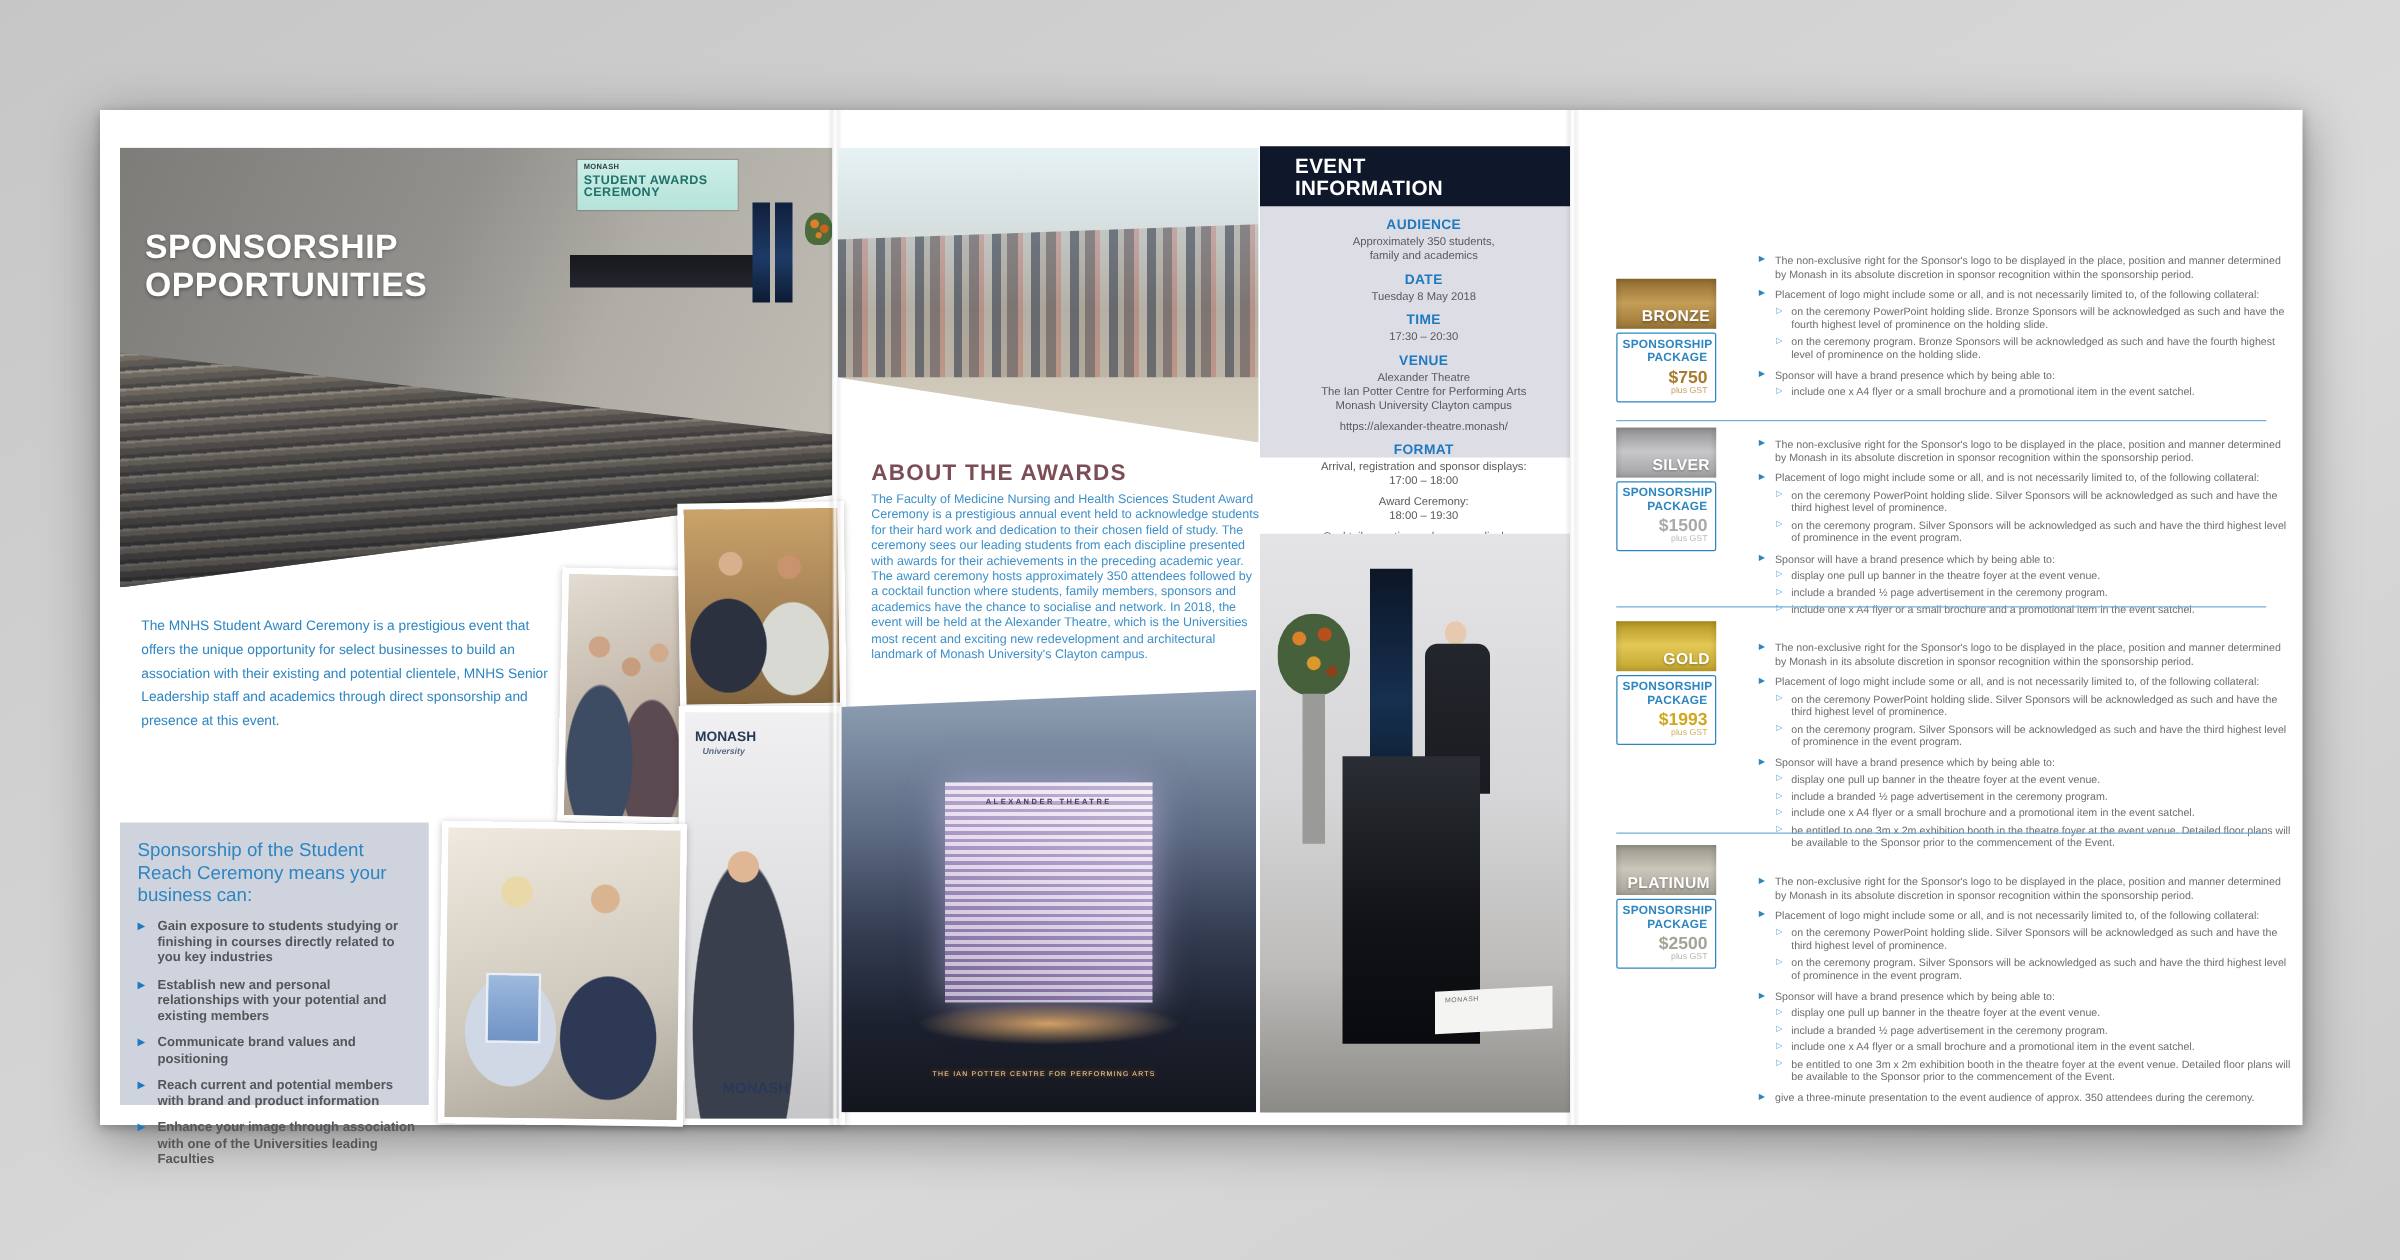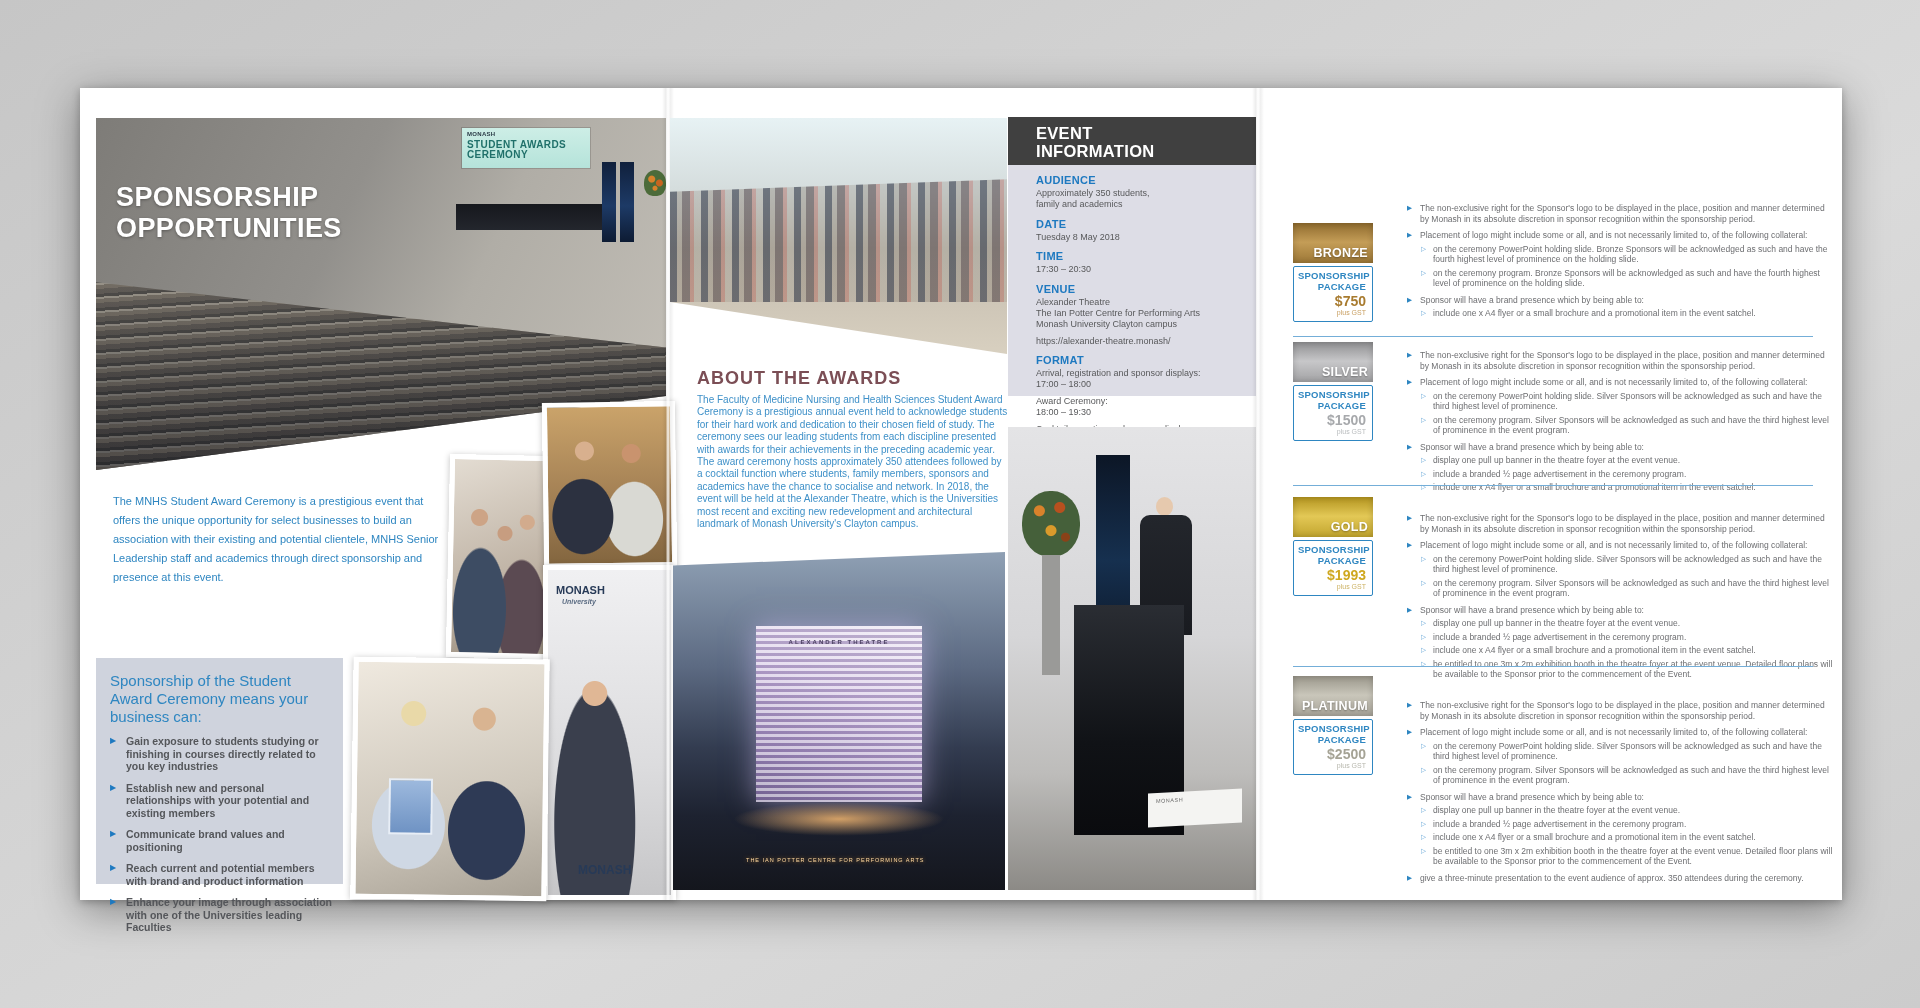--- a/index.html
+++ b/index.html
@@ -92,23 +92,23 @@
     background:linear-gradient(180deg,#8fa0b4 0%,#5c6a82 34%,#333c50 58%,#1d2230 78%,#14161d 100%);
     clip-path:polygon(0 4%,100% 0,100% 100%,0 100%);}
   .bp-cube{position:absolute;left:25%;top:22%;width:50%;height:52%;
     background:repeating-linear-gradient(180deg, rgba(255,255,255,.55) 0 3px, rgba(120,100,150,.35) 3px 6px),
                linear-gradient(200deg,#e6def0 0%,#c9b6dd 40%,#9b86b8 75%,#6f5f8e 100%);
     box-shadow:0 0 26px rgba(220,200,255,.5);}
   .bp-name{position:absolute;left:0;right:0;top:7%;text-align:center;font-size:6px;letter-spacing:2px;color:#4a3f60;font-weight:bold;}
   .bp-glow{position:absolute;left:18%;bottom:16%;width:64%;height:10%;background:radial-gradient(ellipse at 50% 50%,rgba(240,180,110,.85),rgba(240,180,110,0) 70%);}
   .bp-sign{position:absolute;left:22%;bottom:8%;font-size:5.5px;letter-spacing:1px;color:#ffd9a0;text-shadow:0 0 4px #b07830;}
 
-  .event-panel-head{position:absolute;left:928px;top:29px;width:248px;height:52px;background:#404040;box-sizing:border-box;padding:7px 0 0 28px;}
+  .event-panel-head{position:absolute;left:928px;top:29px;width:248px;height:52px;background:#0f172a;box-sizing:border-box;padding:7px 0 0 28px;}
   .ep-title{color:#fff;font-size:16.5px;line-height:18px;font-weight:bold;letter-spacing:.3px;}
-  .event-panel-body{position:absolute;left:928px;top:77px;width:248px;height:231px;background:#dddde6;box-sizing:border-box;padding:7px 14px 0 28px;}
+  .event-panel-body{position:absolute;left:928px;top:77px;width:248px;height:201px;background:#dddde6;box-sizing:border-box;padding:7px 14px 0 28px;text-align:center;}
   .esec{margin-top:8px;}
   .esec:first-child{margin-top:2px;}
   .elabel{font-size:11px;font-weight:bold;color:#1e79c0;letter-spacing:.3px;margin-bottom:2px;}
   .egroup{margin-bottom:6px;}
   .eline{font-size:9px;line-height:10.8px;color:#58595b;}
   .speaker-photo{left:928px;top:339px;width:248px;height:463px;
     background:linear-gradient(180deg,#e4e4e6 0%,#d6d6d8 45%,#bdbcba 75%,#8c8a86 100%);}
   .sp-banner{position:absolute;left:88px;top:28px;width:34px;height:210px;background:linear-gradient(180deg,#0c1626,#16304f 50%,#0a1322);}
   .sp-flowers{position:absolute;left:14px;top:64px;width:58px;height:66px;border-radius:48%;
     background:radial-gradient(circle at 30% 30%,#d9822b 0 5px,transparent 6px),
@@ -167,21 +167,21 @@
     </div>
     <div class="mp-banner b1"></div>
     <div class="mp-banner b2"></div>
     <div class="mp-flowers"></div>
     <h1 class="mp-title"><span>SPONSORSHIP</span><br><span>OPPORTUNITIES</span></h1>
   </div>
 
   <div class="intro">The MNHS Student Award Ceremony is a prestigious event that offers the unique opportunity for select businesses to build an association with their existing and potential clientele, MNHS Senior Leadership staff and academics through direct sponsorship and presence at this event.</div>
 
   <div class="gray-box">
-    <div class="gb-head">Sponsorship of the Student Award Ceremony means your business can:</div>
+    <div class="gb-head">Sponsorship of the Student Reach Ceremony means your business can:</div>
     <div id="left-bullets">
         <div class="lb">
           <span class="arr">▶</span>
           <span class="ltx">Gain exposure to students studying or finishing in courses directly related to you key industries</span>
         </div>
         <div class="lb">
           <span class="arr">▶</span>
           <span class="ltx">Establish new and personal relationships with your potential and existing members</span>
         </div>
         <div class="lb">

